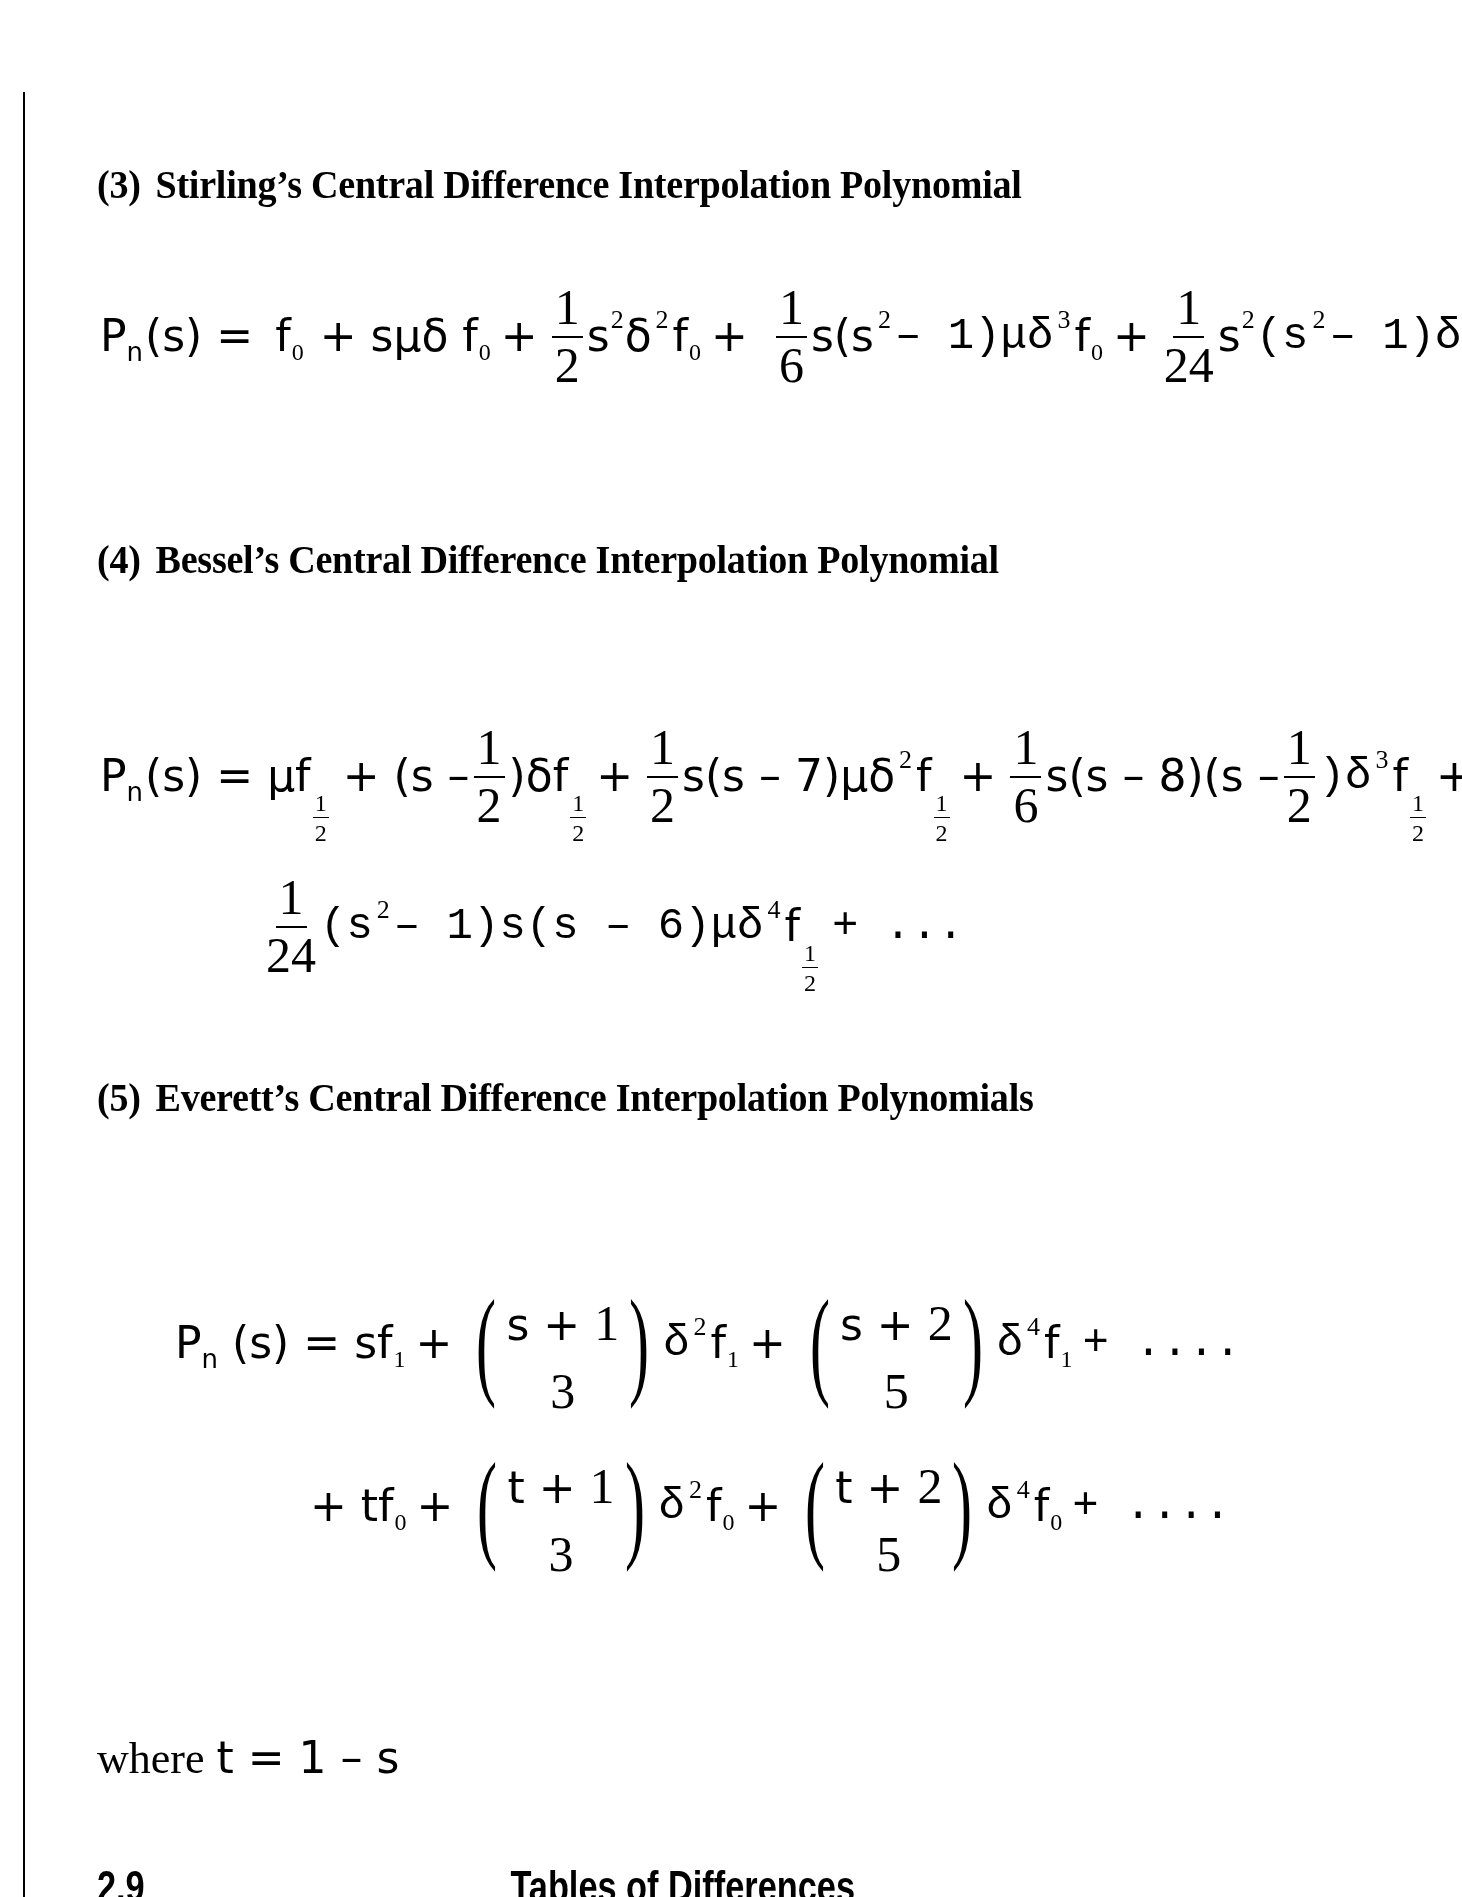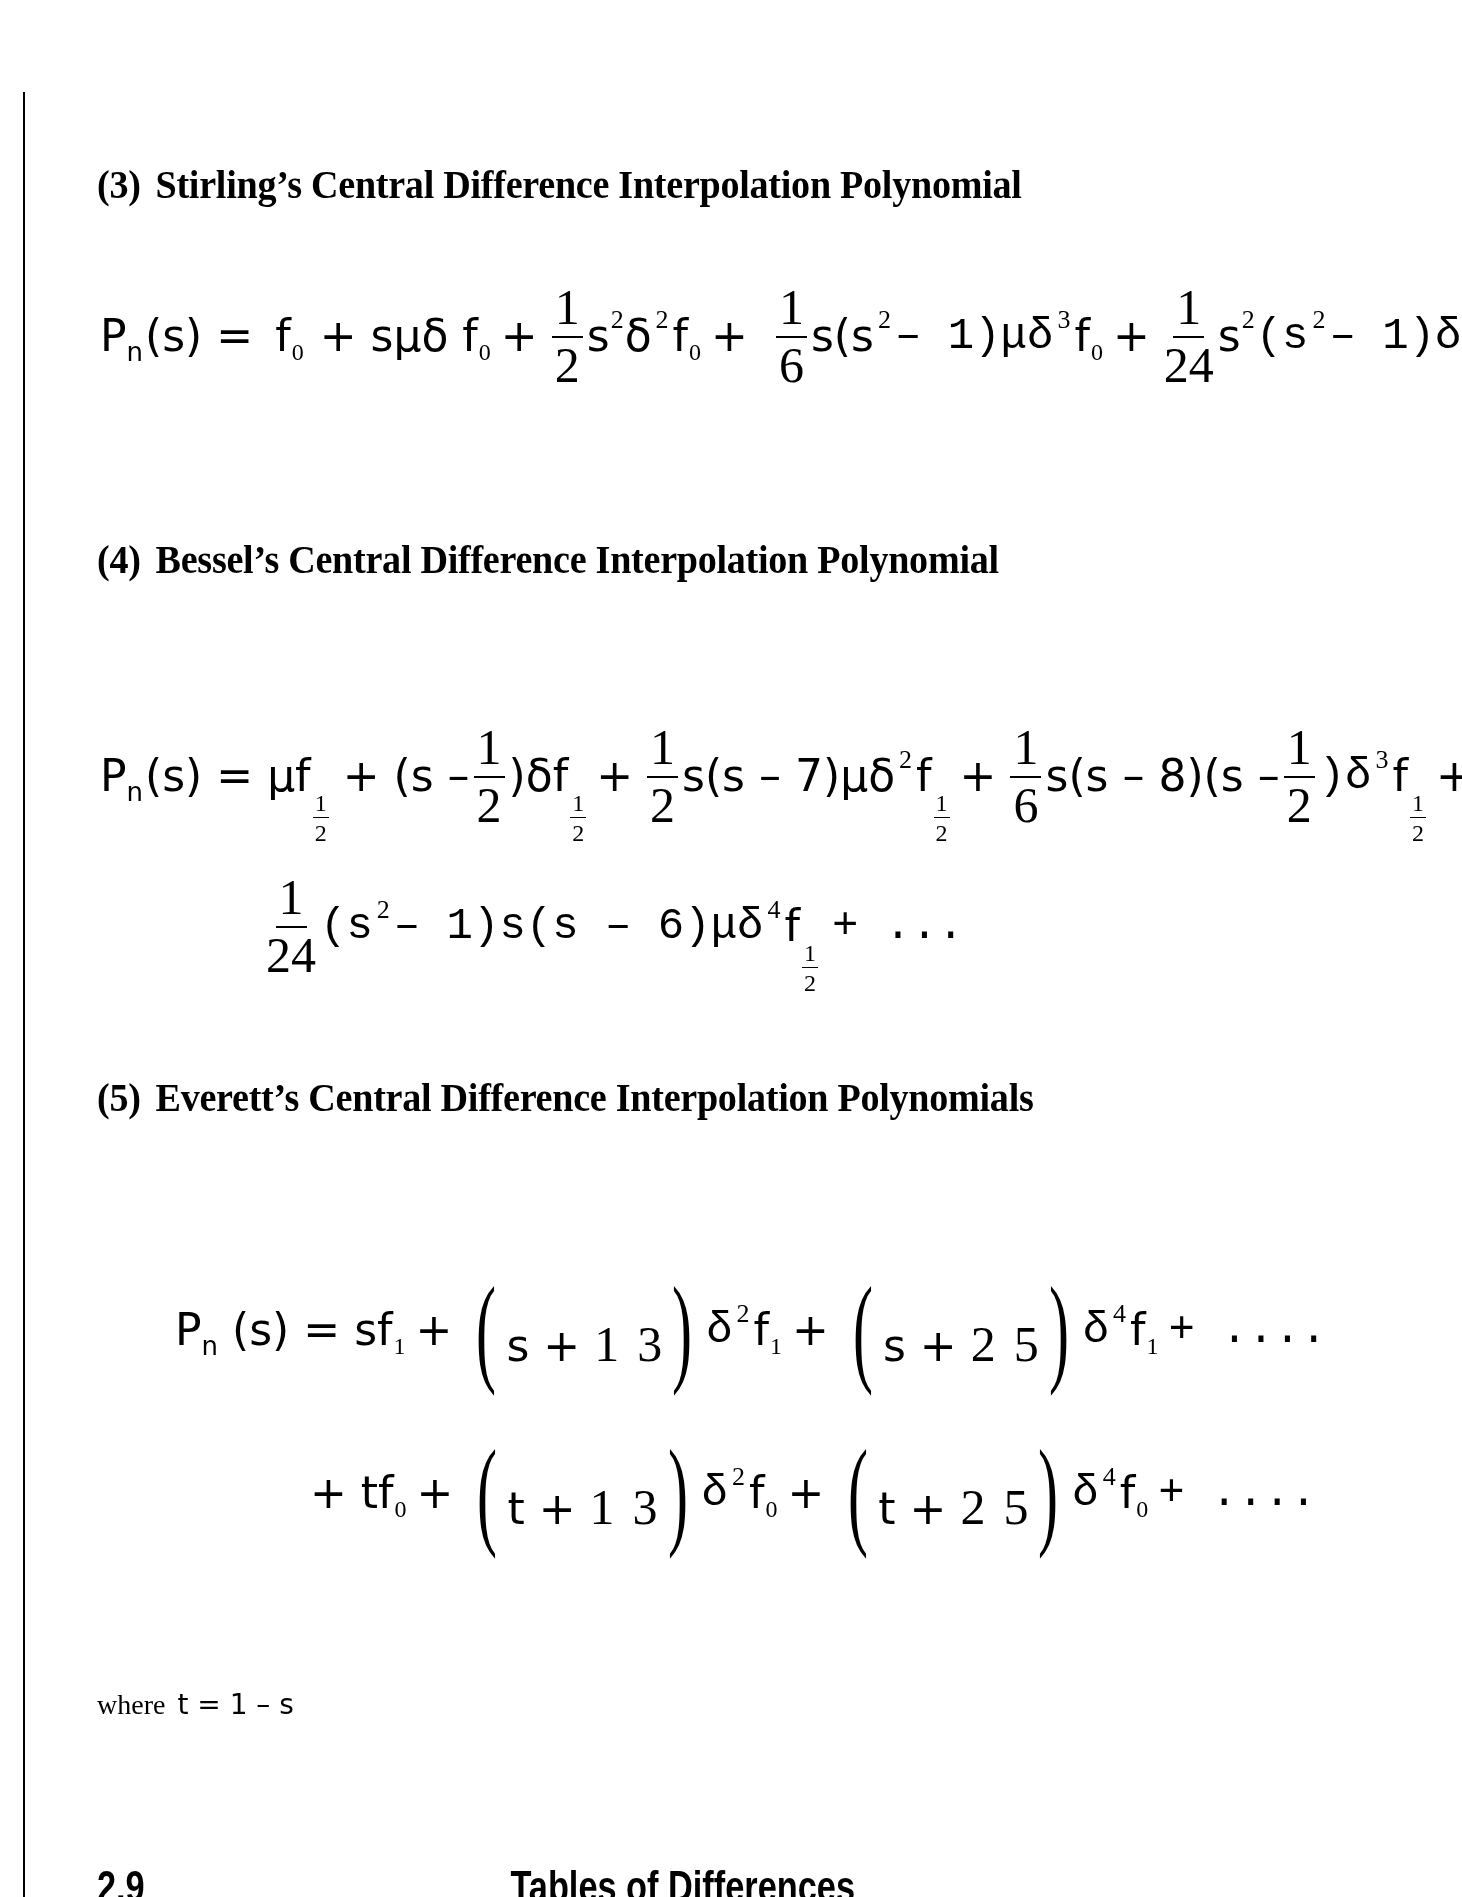--- a/index.html
+++ b/index.html
@@ -30,25 +30,25 @@
   .eq .sup { font-family: "Liberation Serif", serif; font-size: 26px; position: relative; top: -16px; margin: 0 4px; }
   .eq .op { margin: 0 10px; }
   .frac { display: inline-flex; flex-direction: column; align-items: center; margin: 0 4px; font-family: "Liberation Serif", serif; font-size: 50px; line-height: 1; }
   .frac .n { padding: 0 3px 4px; border-bottom: 2px solid #000; }
   .frac .d { padding-top: 2px; }
   .sfrac { display: inline-flex; flex-direction: column; align-items: center; font-family: "Liberation Serif", serif; font-size: 24px; line-height: 1; position: relative; top: 42px; margin-left: 2px; }
   .sfrac .n { padding: 0 2px 2px; border-bottom: 1.5px solid #000; }
   .sfrac .d { padding-top: 3px; }
   .binom { display: inline-flex; align-items: center; margin: 0 4px; }
   .binom .paren { font-family: "Liberation Serif", serif; font-size: 120px; font-weight: 100; transform: scaleX(0.5); line-height: 1; }
-  .binom .stack { display: inline-flex; flex-direction: row; align-items: center; gap: 18px; margin-top: 28px; }
+  .binom .stack { display: inline-flex; flex-direction: column; align-items: center; gap: 18px; margin-top: 28px; }
   .binom .top { font-family: "DejaVu Sans", sans-serif; font-size: 44px; }
   .binom .top .serif { font-family: "Liberation Serif", serif; font-size: 50px; }
   .binom .bot { font-family: "Liberation Serif", serif; font-size: 50px; }
-  .where { position: absolute; left: 97px; top: 1688px; font-family: "Liberation Serif", serif; font-size: 28px; white-space: nowrap; }
+  .where { position: absolute; left: 97px; top: 1732px; font-family: "Liberation Serif", serif; font-size: 44px; white-space: nowrap; }
   .where .t { font-family: "DejaVu Sans", sans-serif; margin-left: 12px; }
 </style>
 </head>
 <body>
 
 <div class="vline"></div>
 
 <div class="heading" style="top:160px;">
   <span class="num">(3)</span><span>Stirling’s Central Difference Interpolation Polynomial</span>
 </div>

